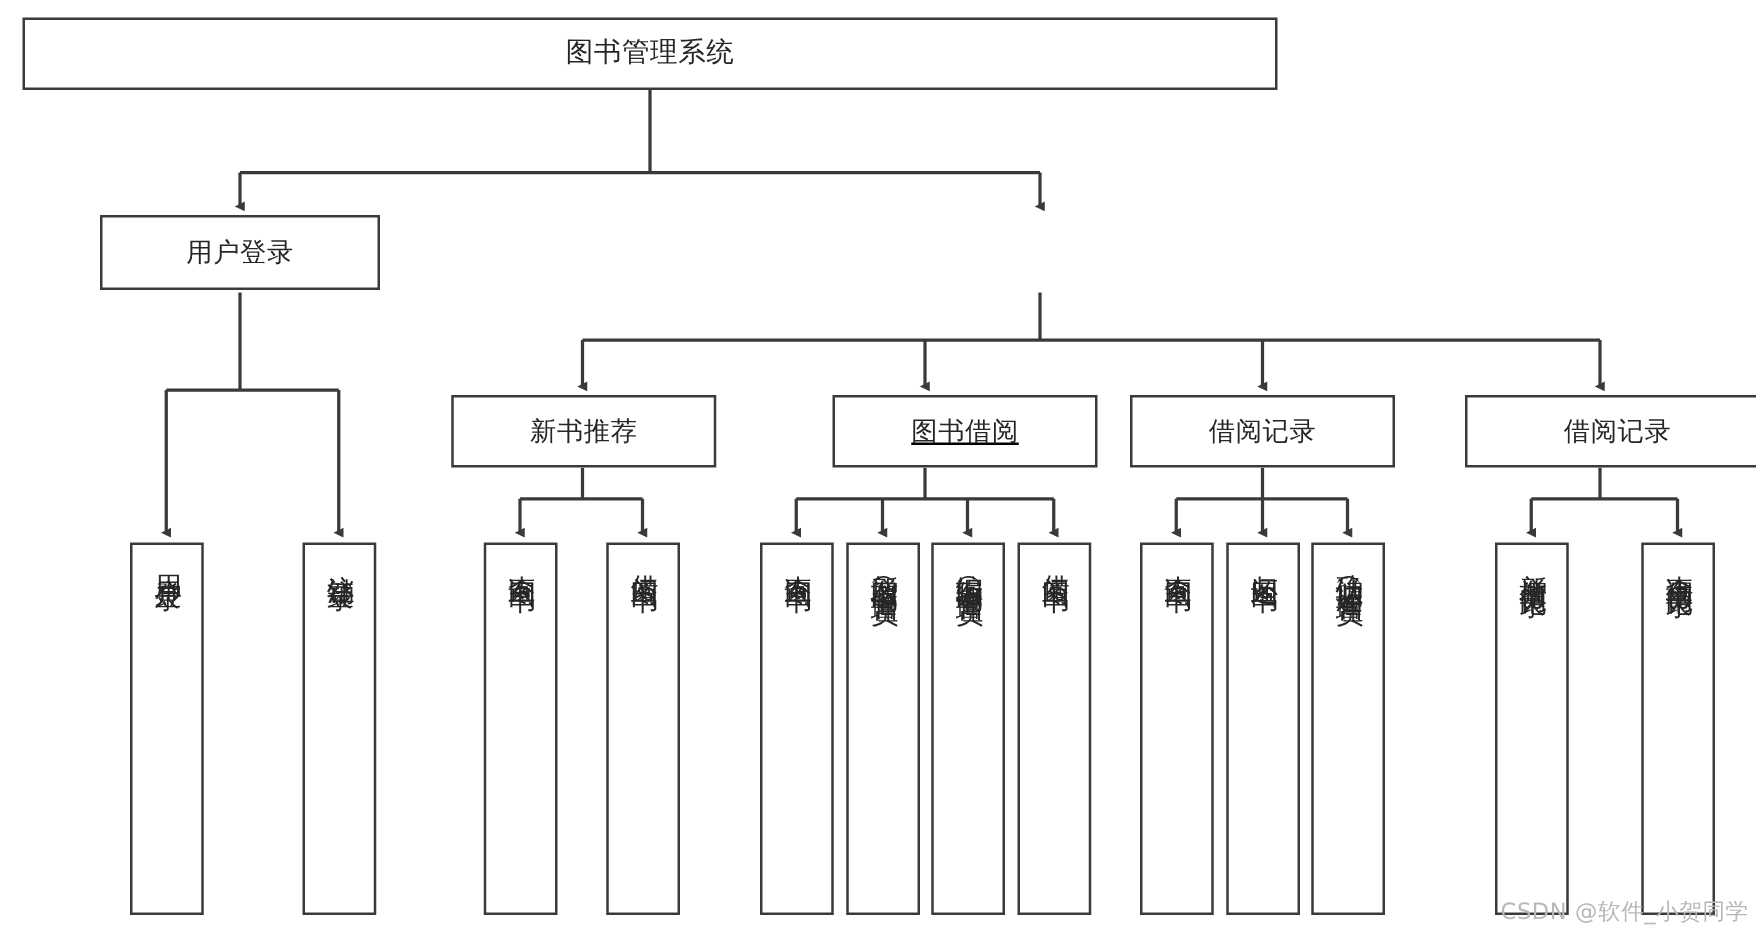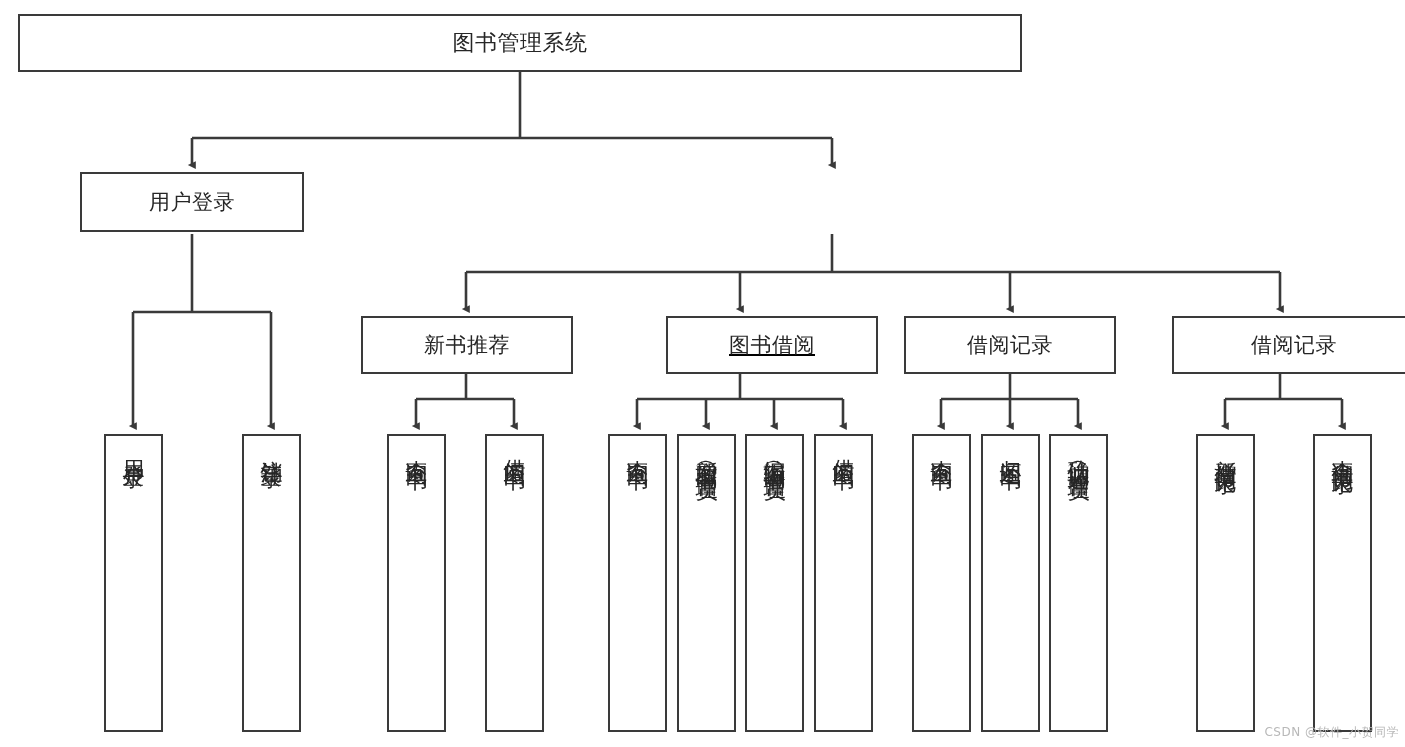--- a/index.html
+++ b/index.html
@@ -64,21 +64,21 @@
     writing-mode: vertical-rl;
     text-orientation: upright;
     font-size: 22px;
     letter-spacing: 3px;
     line-height: 1;
   }
   #watermark {
     position: absolute;
     right: 6px;
     bottom: 6px;
-    font-size: 12px;
+    font-size: 18px;
     color: #b8b8b8;
     letter-spacing: 0.5px;
     z-index: 5;
     user-select: none;
     white-space: nowrap;
   }
 </style>
 </head>
 <body>
 

